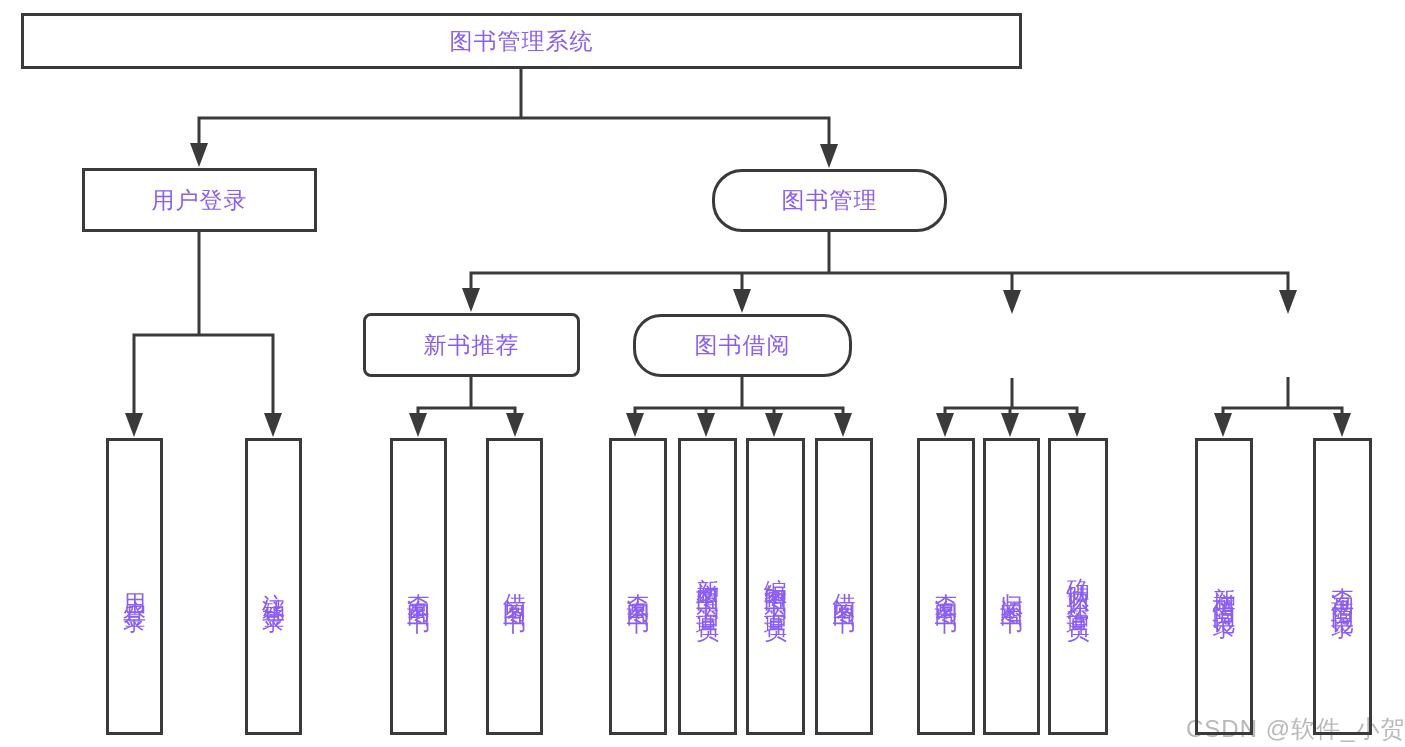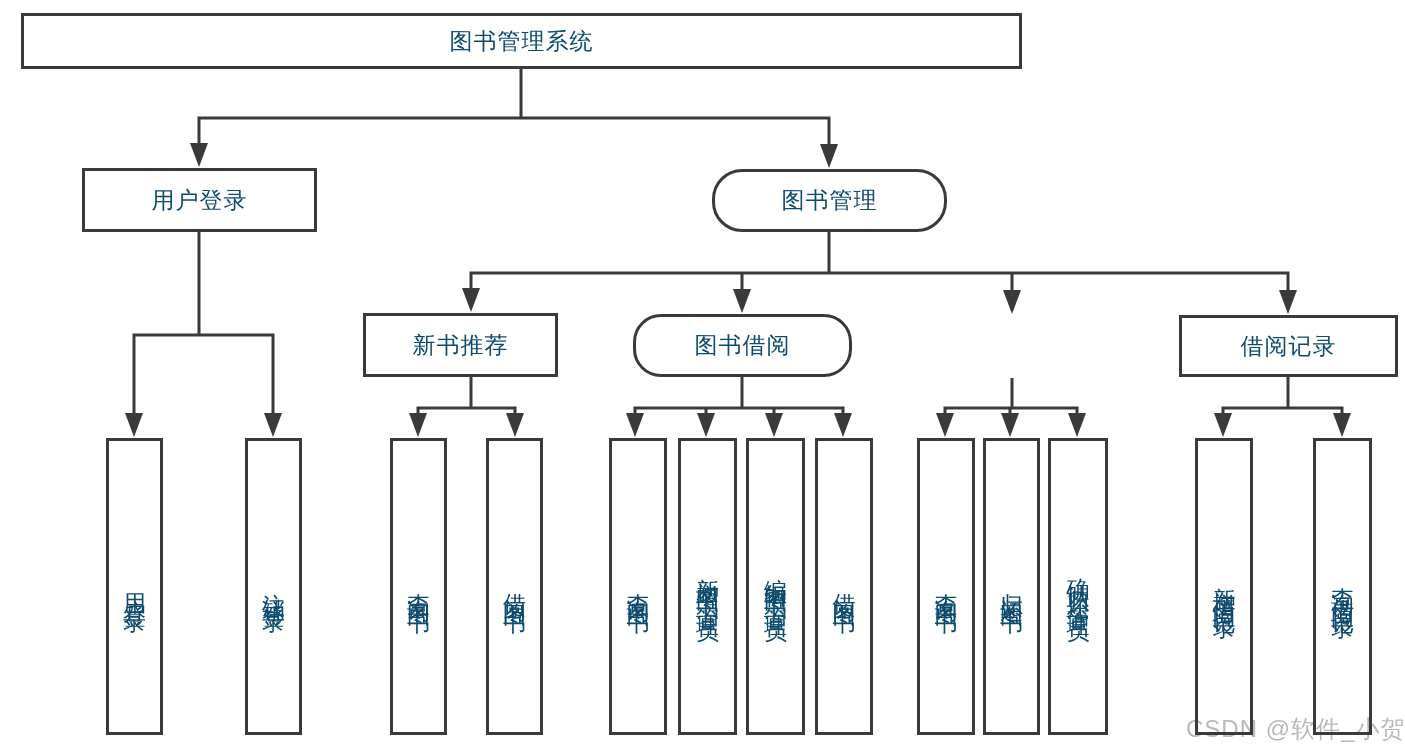--- a/index.html
+++ b/index.html
@@ -15,21 +15,21 @@
     position: absolute;
     left: 0; top: 0;
     width: 1405px; height: 747px;
     z-index: 1;
   }
   .node {
     position: absolute;
     box-sizing: border-box;
     border: 3px solid #3a3a3a;
     background: transparent;
-    color: #0c4a6e;
+    color: #8b5cf6;
     display: flex;
     align-items: center;
     justify-content: center;
     z-index: 2;
     font-size: 23px;
     letter-spacing: 1px;
   }
   .hnode {  }
   .vnode { 
     writing-mode: vertical-rl;
@@ -44,21 +44,21 @@
     z-index: 0;
     font-size: 24px;
     color: #b9b9b9;
     letter-spacing: 1px;
     white-space: nowrap;
   }
   
   #root-box      { left: 21px;   top: 13px;  width: 1001px; height: 56px; }
   #user-login    { left: 82px;   top: 168px; width: 235px;  height: 64px; }
   #book-mgmt     { left: 712px;  top: 169px; width: 235px;  height: 63px; border-radius: 30px; }
-  #new-book      { left: 363px;  top: 313px; width: 195px;  height: 64px; }
+  #new-book      { left: 363px;  top: 313px; width: 217px;  height: 64px; border-radius: 8px; }
   #borrow        { left: 633px;  top: 314px; width: 219px;  height: 63px; border-radius: 28px; }
   #current       { left: 902px;  top: 315px; width: 221px;  height: 63px; }
   #records       { left: 1179px; top: 315px; width: 219px;  height: 62px; }
   #leaf-ul-1 { left: 106px;  top: 438px; width: 57px; height: 297px; }
   #leaf-ul-2 { left: 245px;  top: 438px; width: 57px; height: 297px; }
   #leaf-nb-1 { left: 390px;  top: 438px; width: 57px; height: 297px; }
   #leaf-nb-2 { left: 486px;  top: 438px; width: 57px; height: 297px; }
   #leaf-br-1 { left: 609px;  top: 438px; width: 58px; height: 297px; }
   #leaf-br-2 { left: 678px;  top: 438px; width: 59px; height: 297px; }
   #leaf-br-3 { left: 746px;  top: 438px; width: 59px; height: 297px; }
@@ -123,21 +123,20 @@
     </g>
   </svg>
 
   <div class="node hnode" id="root-box">图书管理系统</div>
 
   <div class="node hnode" id="user-login">用户登录</div>
   <div class="node hnode" id="book-mgmt">图书管理</div>
 
   <div class="node hnode" id="new-book">新书推荐</div>
   <div class="node hnode" id="borrow">图书借阅</div>
-  <div class="node hnode" id="records">借阅记录</div>
 
   <div class="node vnode" id="leaf-ul-1">用户登录</div>
   <div class="node vnode" id="leaf-ul-2">注销登录</div>
 
   <div class="node vnode" id="leaf-nb-1">查询图书</div>
   <div class="node vnode" id="leaf-nb-2">借阅图书</div>
 
   <div class="node vnode" id="leaf-br-1">查询图书</div>
   <div class="node vnode" id="leaf-br-2">新增图书（管理员）</div>
   <div class="node vnode" id="leaf-br-3">编辑图书（管理员）</div>

